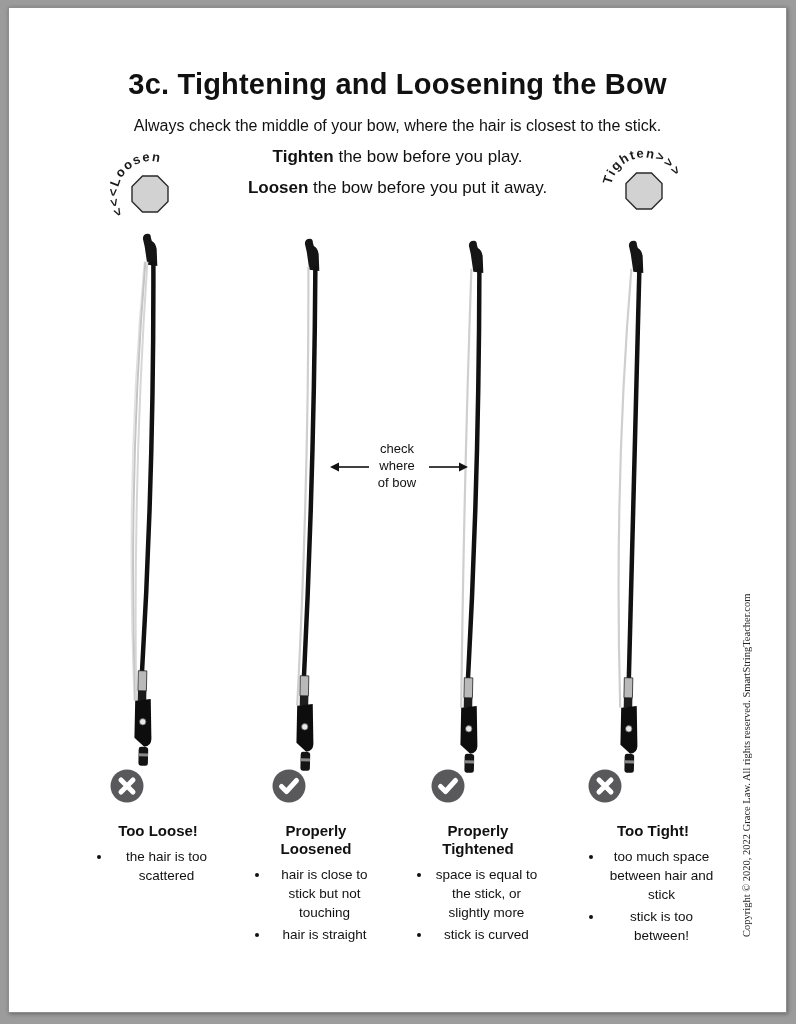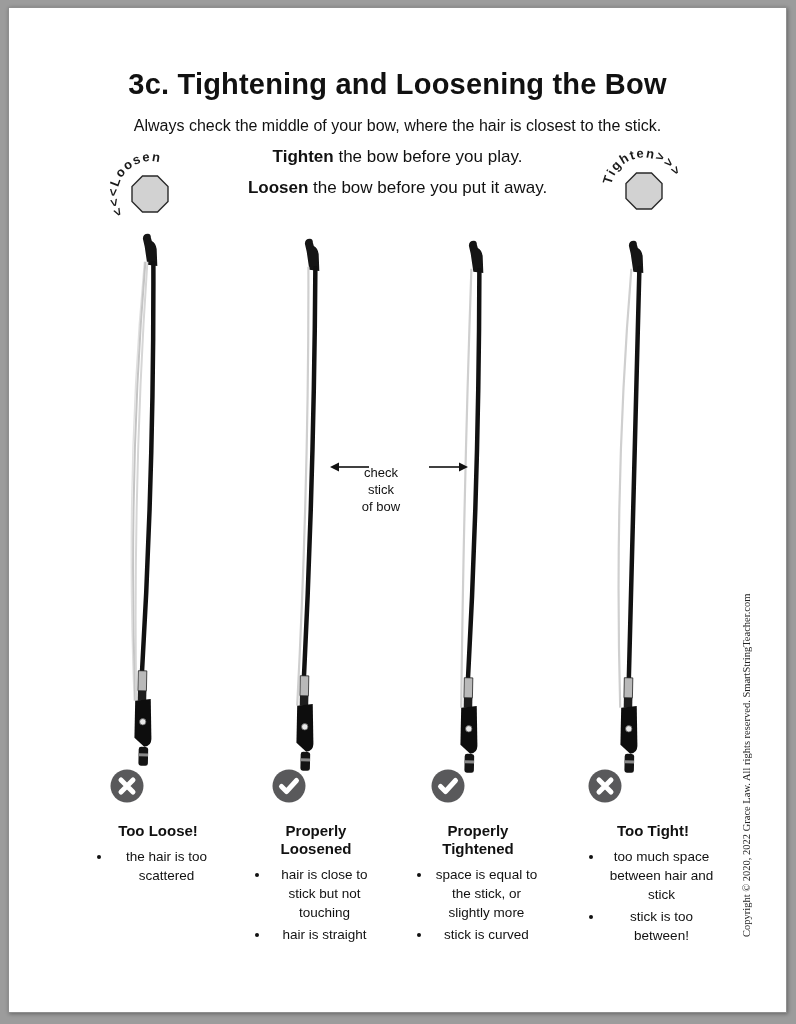--- a/index.html
+++ b/index.html
@@ -99,23 +99,23 @@
     <path d="M 34,29 Q 21,240 32,468" stroke="#cfcfcf" stroke-width="2.2" fill="none"></path>
     <path d="M 42,28 L 40,445" stroke="#111" stroke-width="4.5" fill="none" stroke-linecap="round"></path>
     <rect x="35.5" y="438" width="8.5" height="20" fill="#b9b9b9" stroke="#222" stroke-width="0.8"></rect>
     <rect x="35.5" y="458" width="8.5" height="10" fill="#1d1d1d"></rect>
     <path d="M 33,468 L 48.5,466 L 50,506 Q 50,513 43,514 L 33,505 Z" fill="#0d0d0d"></path>
     <circle cx="41" cy="489" r="3.2" fill="#e8e8e8" stroke="#555" stroke-width="0.8"></circle>
     <rect x="37.5" y="514" width="9.5" height="19" rx="2.5" fill="#141414"></rect>
     <rect x="37.5" y="520.5" width="9.5" height="3" fill="#8a8a8a"></rect>
   </svg>
 
-  <div class="abs midnote" style="left:336px;top:440px;margin-top:24px;">
+  <div class="abs midnote" style="left:352px;top:440px;">
     <div>check</div>
-    <div>stick</div>
+    <div>where</div>
     <div>of bow</div>
   </div>
   <svg class="abs" style="left:330px;top:461px;" width="40" height="12" viewBox="0 0 40 12">
     <line x1="39" y1="6" x2="8" y2="6" stroke="#111" stroke-width="1.6"></line>
     <polygon points="9,1.5 0,6 9,10.5" fill="#111"></polygon>
   </svg>
   <svg class="abs" style="left:428px;top:461px;" width="40" height="12" viewBox="0 0 40 12">
     <line x1="1" y1="6" x2="32" y2="6" stroke="#111" stroke-width="1.6"></line>
     <polygon points="31,1.5 40,6 31,10.5" fill="#111"></polygon>
   </svg>

